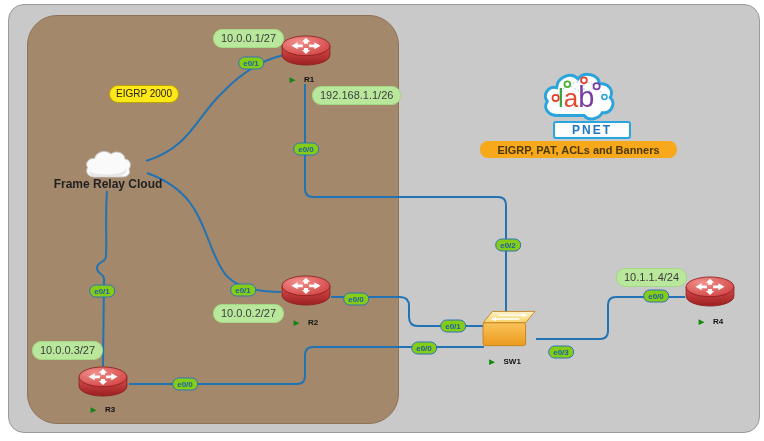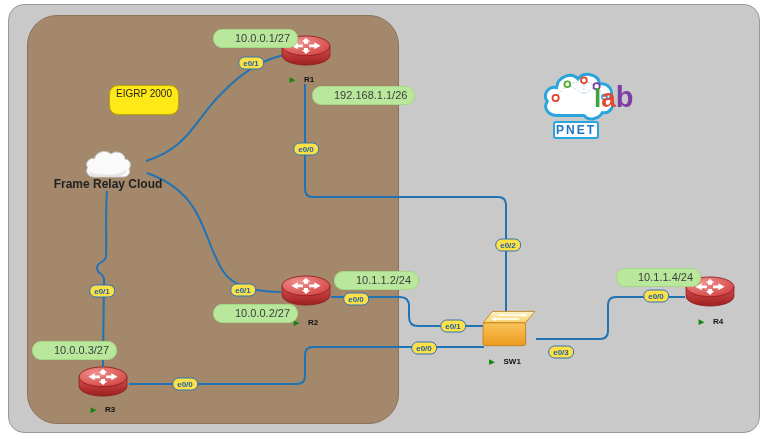--- a/index.html
+++ b/index.html
@@ -6,39 +6,39 @@
   body{font-family:"Liberation Sans", sans-serif;}
   .stage{position:relative;width:764px;height:441px;background:#fff;overflow:hidden;}
   .canvas{position:absolute;left:8px;top:4px;width:750px;height:427px;background:#c9c9c9;
           border:1px solid #9a9a9a;border-radius:16px;}
   .region{position:absolute;left:27px;top:15px;width:370px;height:407px;background:#a3886c;
           border:1px solid #8d7257;border-radius:30px;}
   svg.links{position:absolute;left:0;top:0;width:764px;height:441px;}
   svg.links path{stroke:#2173b4;stroke-width:2;fill:none;}
 
   .ip-pill{position:absolute;background:#b9e89c;border:1px solid #a4d884;border-radius:9px;
-           padding:1px 7px 2px 21px;font-size:11px;color:#3c3c3c;white-space:nowrap;line-height:14px;}
+           padding:1px 7px 2px 7px;font-size:11px;color:#3c3c3c;white-space:nowrap;line-height:14px;}
   .yellow-pill{position:absolute;background:#ffe817;border:1px solid #b7a500;border-radius:9px;
-           padding:1px 6px 14px 6px;font-size:10px;color:#1e1e1e;white-space:nowrap;line-height:13px;}
-  .if-pill{position:absolute;transform:translate(-50%,-50%);background:#fde047;border:1.5px solid #2e75b6;
+           padding:1px 6px 2px 6px;font-size:10px;color:#1e1e1e;white-space:nowrap;line-height:13px;}
+  .if-pill{position:absolute;transform:translate(-50%,-50%);background:#84cc16;border:1.5px solid #2e75b6;
            border-radius:8px;padding:0 4px;font-size:8px;font-weight:bold;color:#1d5fa8;
            white-space:nowrap;line-height:11px;}
   .dev-icon{position:absolute;}
   .dev-label{position:absolute;transform:translate(-50%,-50%);font-size:8px;font-weight:bold;color:#111;
            white-space:nowrap;display:flex;align-items:center;gap:9px;}
   .dev-label .tri{color:#12870f;font-size:7px;line-height:8px;}
   .dev-label .tri::before{content:"\25B6";}
   .cloud-label{position:absolute;transform:translate(-50%,-50%);font-size:12px;font-weight:bold;color:#222;
            white-space:nowrap;}
   .banner{position:absolute;left:480px;top:141px;width:197px;height:17px;background:#f7a81b;
            border-radius:8px;display:flex;align-items:center;justify-content:center;
            font-size:11px;font-weight:bold;color:#4a3906;white-space:nowrap;}
   .pnet-box{position:absolute;left:553px;top:121px;background:#fdfdfd;border:2px solid #2aa4dc;border-radius:3px;
-           color:#1b76c4;font-weight:bold;font-size:12px;letter-spacing:2px;padding:0 1px;line-height:14px;}
-  .lab-word{position:absolute;left:558px;top:84px;font-weight:bold;font-size:26px;line-height:26px;margin-left:36px;}
+           color:#1b76c4;font-weight:bold;font-size:12px;letter-spacing:2px;padding:0 17px;line-height:14px;}
+  .lab-word{position:absolute;left:558px;top:84px;font-weight:normal;font-size:26px;line-height:26px;}
   .lab-word .l{color:#3fa33c;}
   .lab-word .a{color:#e2492f;}
   .lab-word .b{color:#7b3fa2;font-size:29px;}
 </style>
 </head>
 <body>
 
 <div class="stage">
   <div class="canvas"></div>
   <div class="region"></div>
@@ -170,34 +170,34 @@
   <div class="if-pill" style="left:356px;top:299px">e0/0</div>
   <div class="if-pill" style="left:185px;top:384px">e0/0</div>
   <div class="if-pill" style="left:424px;top:348px">e0/0</div>
   <div class="if-pill" style="left:453px;top:326px">e0/1</div>
   <div class="if-pill" style="left:508px;top:245px">e0/2</div>
   <div class="if-pill" style="left:561px;top:352px">e0/3</div>
   <div class="if-pill" style="left:656px;top:296px">e0/0</div>
 
   <div class="ip-pill" style="left:213px;top:29px">10.0.0.1/27</div>
   <div class="ip-pill" style="left:312px;top:86px">192.168.1.1/26</div>
-  <div class="ip-pill" style="left:334px;top:271px">10.1.1.2/24</div>
   <div class="ip-pill" style="left:213px;top:304px">10.0.0.2/27</div>
   <div class="ip-pill" style="left:32px;top:341px">10.0.0.3/27</div>
   <div class="ip-pill" style="left:616px;top:268px">10.1.1.4/24</div>
 
   <div class="yellow-pill" style="left:109px;top:85px">EIGRP 2000</div>
 
   <div class="dev-icon" style="left:540px;top:64px">
     <svg width="82" height="62" viewBox="0 0 84 62">
       <path d="M18,52 C8,52 3,44 7.5,37.5 C2,30.5 9,21.5 17,23.5 C18,12 32,7 39,14.5 C45,6.5 60,9.5 61,19.5 C70,18.5 76,26.5 72,33.5 C78,39.5 73,50.5 64,49 C60,56 50,58 45,52 Z" fill="#ffffff" stroke="#2aa4dc" stroke-width="3"></path>
       <path d="M16,34 L28,20 L45,16 L58,22 L66,33 M28,20 L45,30 M45,16 L45,30 M58,22 L45,30" stroke="#9fc6e8" stroke-width="0.9" fill="none" stroke-dasharray="2,2"></path>
       <circle cx="16" cy="34" r="3.2" fill="#fff" stroke="#e2402c" stroke-width="1.8"></circle>
       <circle cx="28" cy="20" r="3" fill="#fff" stroke="#4caf2e" stroke-width="1.8"></circle>
       <circle cx="45" cy="16" r="3" fill="#fff" stroke="#e2402c" stroke-width="1.8"></circle>
       <circle cx="58" cy="22" r="3.2" fill="#fff" stroke="#7b3fa2" stroke-width="1.8"></circle>
       <circle cx="66" cy="33" r="2.6" fill="#fff" stroke="#2aa4dc" stroke-width="1.6"></circle>
     </svg>
   </div>
   <div class="lab-word"><span class="l">l</span><span class="a">a</span><span class="b">b</span></div>
   <div class="pnet-box">PNET</div>
 
+  <div class="banner">EIGRP, PAT, ACLs and Banners</div>
 </div>
 
 </body></html>

